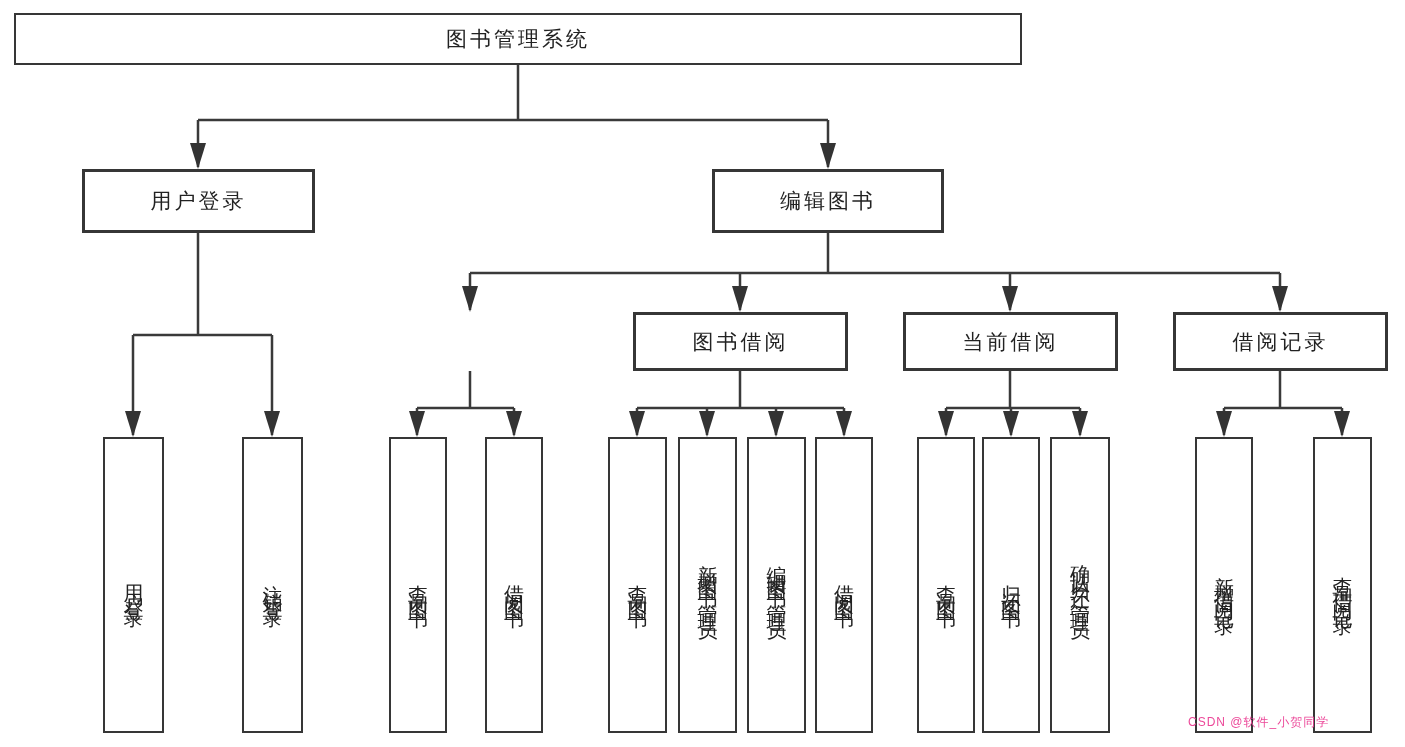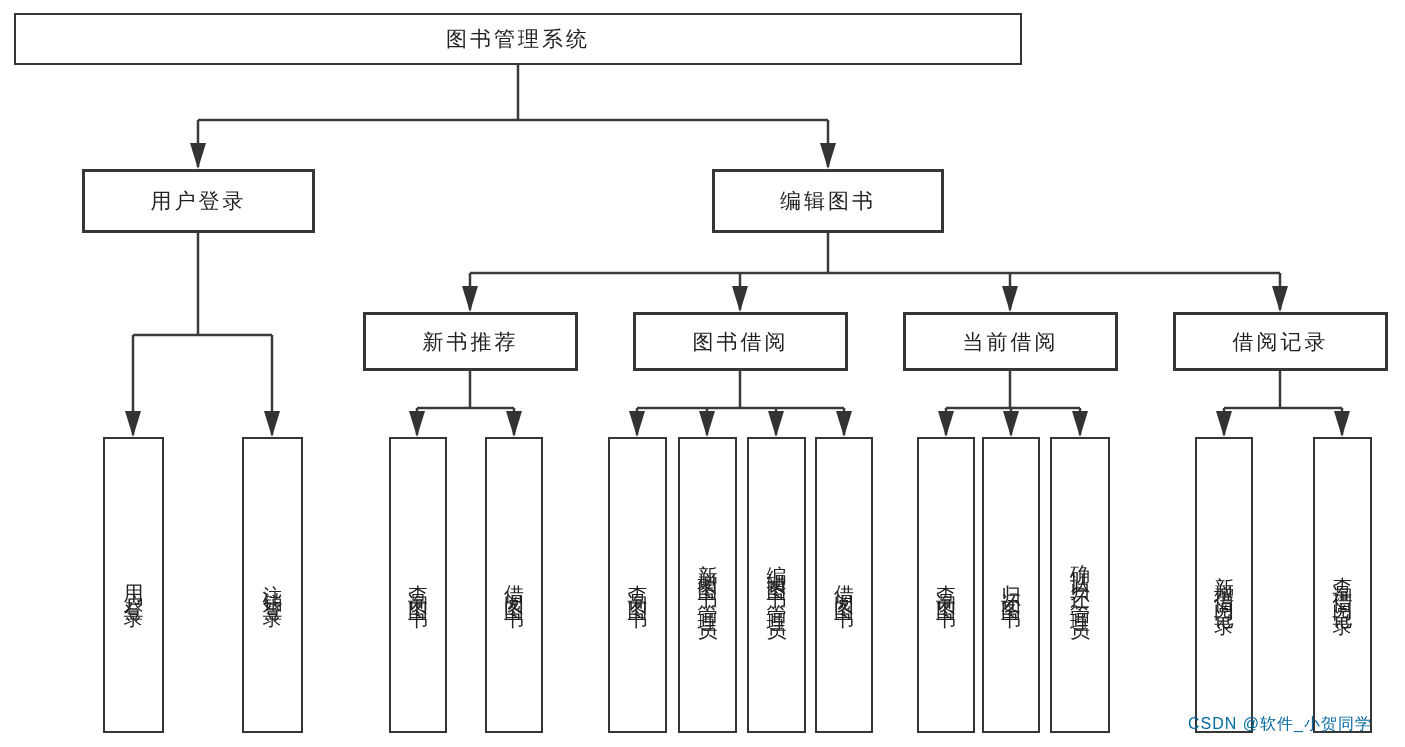--- a/index.html
+++ b/index.html
@@ -42,23 +42,23 @@
     letter-spacing: 8px;
     line-height: 1.05;
     max-height: 286px;
     white-space: nowrap;
   }
   .watermark {
     position: absolute;
     left: 1188px;
     top: 714px;
     z-index: 3;
-    font-size: 16px;
+    font-size: 12px;
     letter-spacing: 1px;
-    color: #0369a1;
+    color: #ec4899;
     white-space: nowrap;
   }
 </style>
 </head>
 <body>
 
 <div class="canvas">
 
   <svg class="wires" viewBox="0 0 1405 747">
     <g stroke="#3a3a3a" stroke-width="2.5" fill="none">
@@ -112,21 +112,20 @@
       <polygon points="1216,411 1232,411 1224,437"></polygon>
       <polygon points="1334,411 1350,411 1342,437"></polygon>
     </g>
   </svg>
 
   <div class="node root" style="left:14px; top:13px; width:1008px; height:52px;">图书管理系统</div>
 
   <div class="node" style="left:82px; top:169px; width:233px; height:64px;">用户登录</div>
   <div class="node" style="left:712px; top:169px; width:232px; height:64px;">编辑图书</div>
 
-  <div class="node" style="left:363px; top:312px; width:215px; height:59px;">新书推荐</div>
   <div class="node" style="left:633px; top:312px; width:215px; height:59px;">图书借阅</div>
   <div class="node" style="left:903px; top:312px; width:215px; height:59px;">当前借阅</div>
   <div class="node" style="left:1173px; top:312px; width:215px; height:59px;">借阅记录</div>
 
   <div class="node leaf" style="left:103px; top:437px; width:61px; height:296px;">
     <span class="vtext">用户登录</span>
   </div>
   <div class="node leaf" style="left:242px; top:437px; width:61px; height:296px;">
     <span class="vtext">注销登录</span>
   </div>

